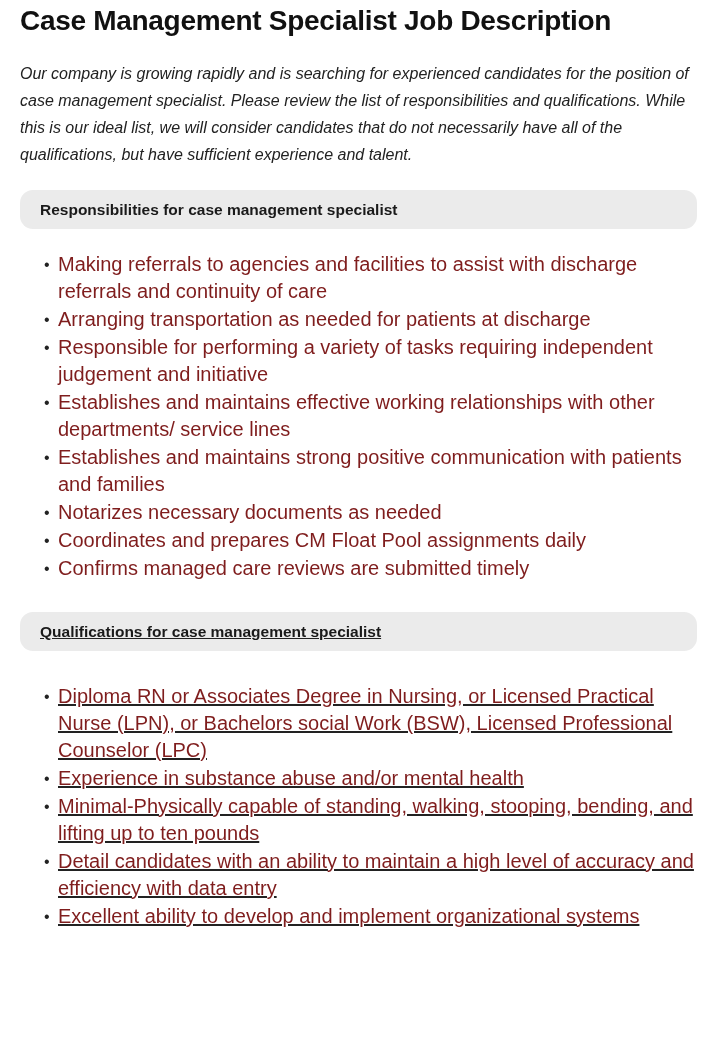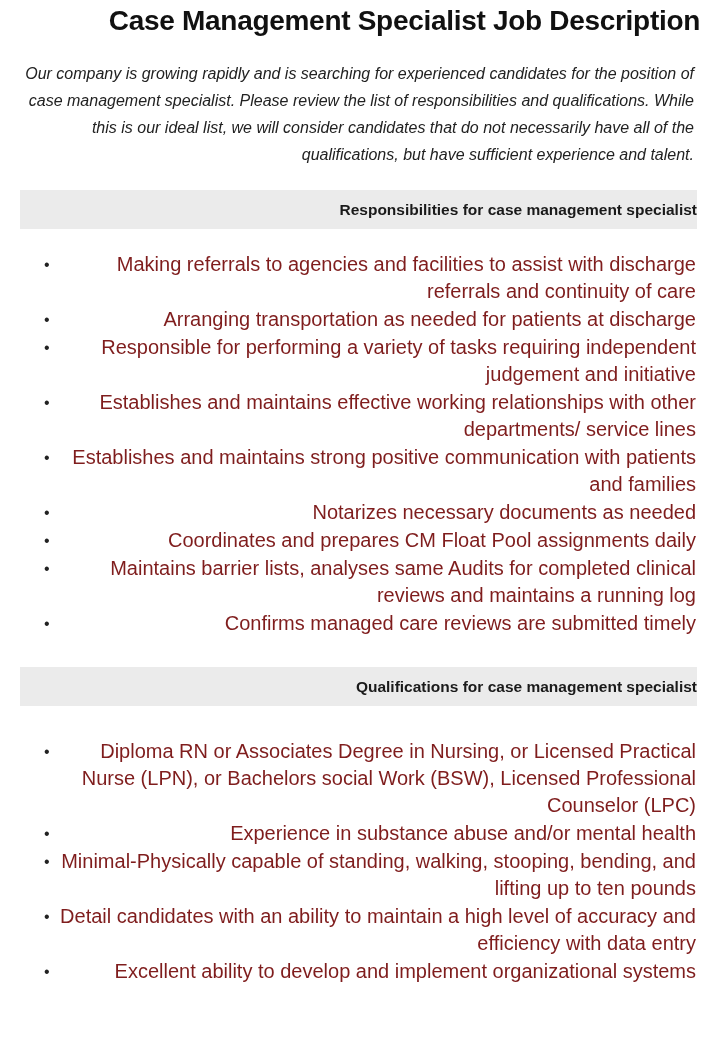--- a/index.html
+++ b/index.html
@@ -1,15 +1,15 @@
 <!DOCTYPE html>
 <html><head>
 <meta charset="utf-8">
 <style>
-  * { box-sizing: border-box; text-align: right; }
+  * { box-sizing: border-box; }
   html, body {
     margin: 0;
     padding: 0;
     background: #ffffff;
   }
   body {
     width: 720px;
     height: 1057px;
     font-family: "Liberation Sans", sans-serif;
     color: #222222;
@@ -40,20 +40,21 @@
     margin-top: 22px;
   }
   .section-header {
     margin: 0 23px 0 20px;
     background: #ebebeb;
     padding: 10px 0 10px 20px;
     font-size: 15.5px;
     line-height: 19px;
     font-weight: bold;
     color: #1a1a1a;
+    border-radius: 13px;
   }
   ul.bullets {
     list-style: none;
     margin: 0;
     padding: 22px 24px 0 44px;
   }
   ul.bullets li {
     position: relative;
     padding-left: 14px;
     margin-bottom: 1px;
@@ -63,21 +64,21 @@
   }
   ul.bullets li::before {
     content: "\2022";
     position: absolute;
     left: 0;
     top: 0;
     font-size: 16px;
     line-height: 27px;
     color: #222222;
   }
-  .section.qualifications { margin-top: 30px; }
+  .section.qualifications { margin-top: 30px; text-decoration: underline; }
   .section.qualifications ul.bullets { padding-top: 32px; }
 </style>
 </head>
 <body>
 
 <div class="page">
 
   <h1 class="doc-title">Case Management Specialist Job Description</h1>
 
   <p class="intro">Our company is growing rapidly and is searching for experienced candidates for the position of case management specialist. Please review the list of responsibilities and qualifications. While this is our ideal list, we will consider candidates that do not necessarily have all of the qualifications, but have sufficient experience and talent.</p>
@@ -85,21 +86,20 @@
   <div class="section responsibilities">
     <div class="section-header">Responsibilities for case management specialist</div>
     <ul class="bullets">
       <li>Making referrals to agencies and facilities to assist with discharge referrals and continuity of care</li>
       <li>Arranging transportation as needed for patients at discharge</li>
       <li>Responsible for performing a variety of tasks requiring independent judgement and initiative</li>
       <li>Establishes and maintains effective working relationships with other departments/ service lines</li>
       <li>Establishes and maintains strong positive communication with patients and families</li>
       <li>Notarizes necessary documents as needed</li>
       <li>Coordinates and prepares CM Float Pool assignments daily</li>
-      <li>Maintains barrier lists, analyses same Audits for completed clinical reviews and maintains a running log</li>
       <li>Confirms managed care reviews are submitted timely</li>
     </ul>
   </div>
 
   <div class="section qualifications">
     <div class="section-header">Qualifications for case management specialist</div>
     <ul class="bullets">
       <li>Diploma RN or Associates Degree in Nursing, or Licensed Practical Nurse (LPN), or Bachelors social Work (BSW), Licensed Professional Counselor (LPC)</li>
       <li>Experience in substance abuse and/or mental health</li>
       <li>Minimal-Physically capable of standing, walking, stooping, bending, and lifting up to ten pounds</li>

